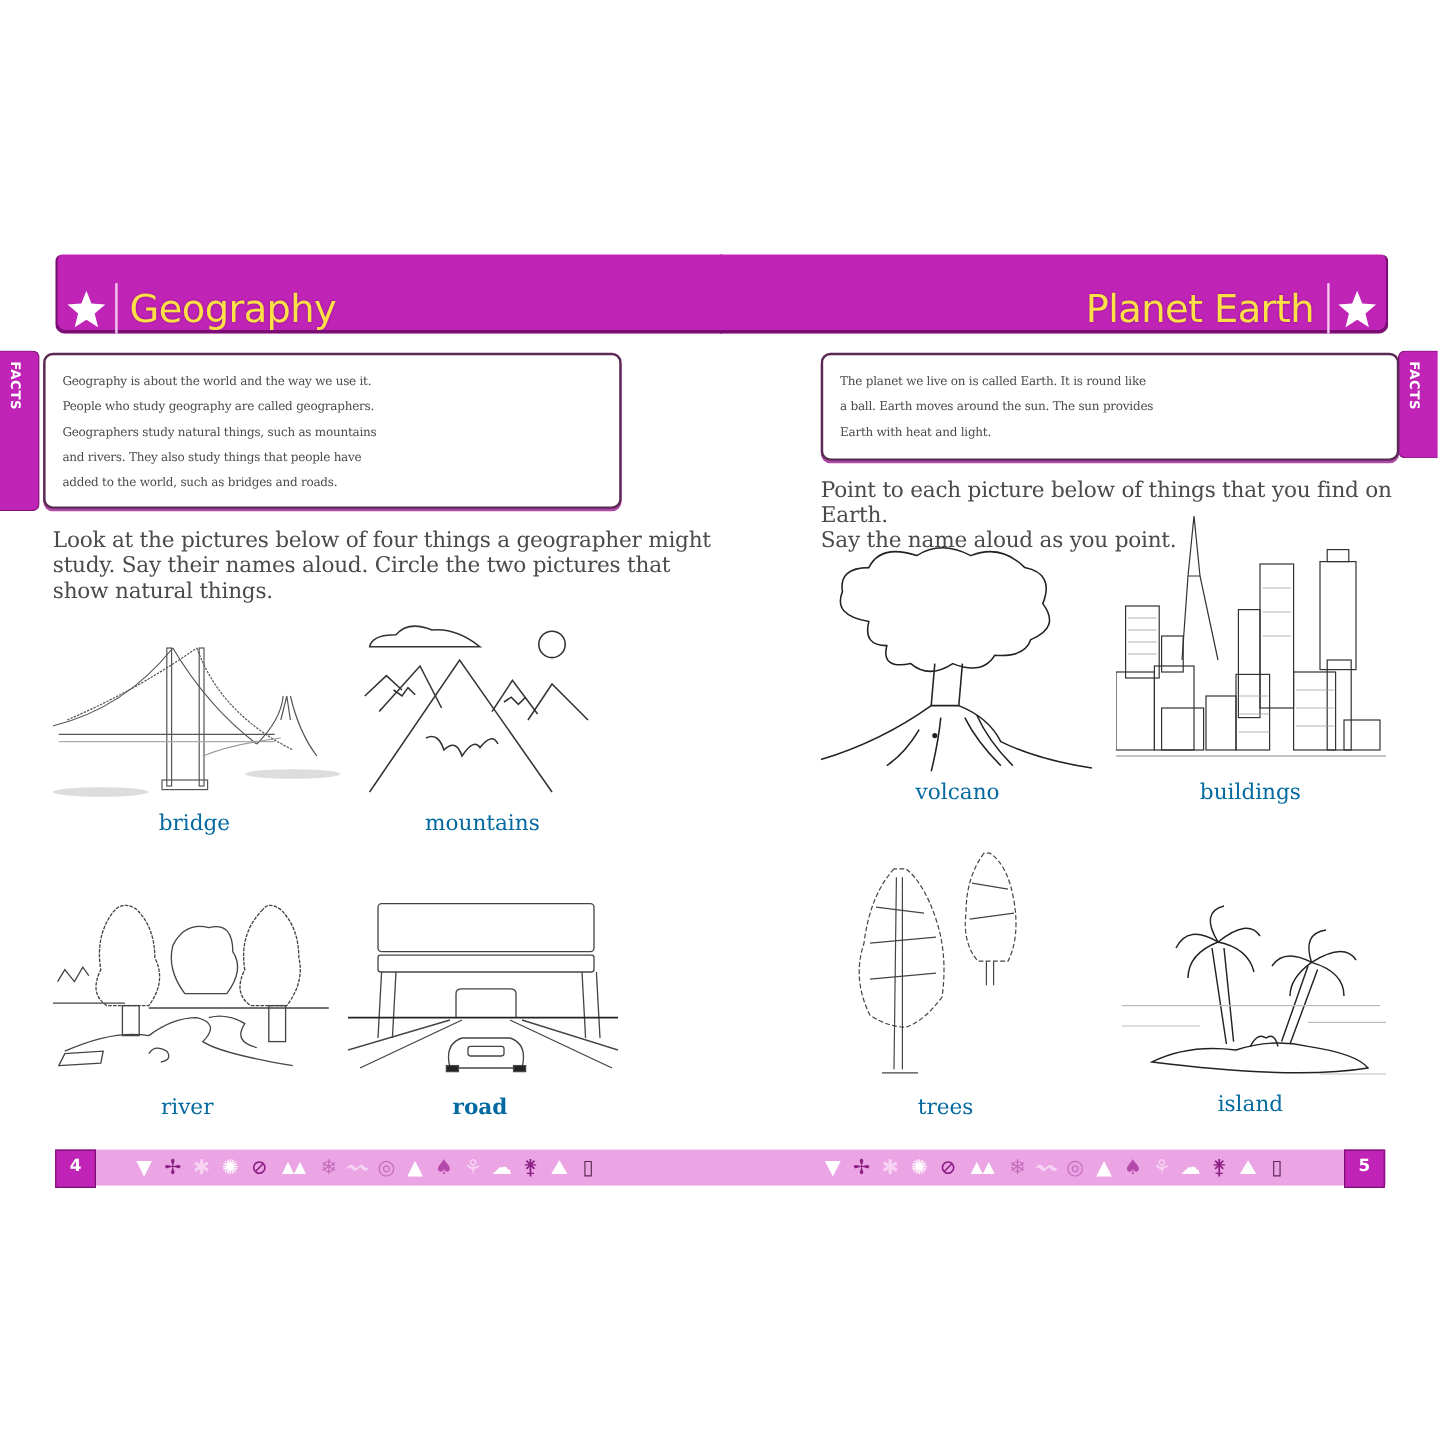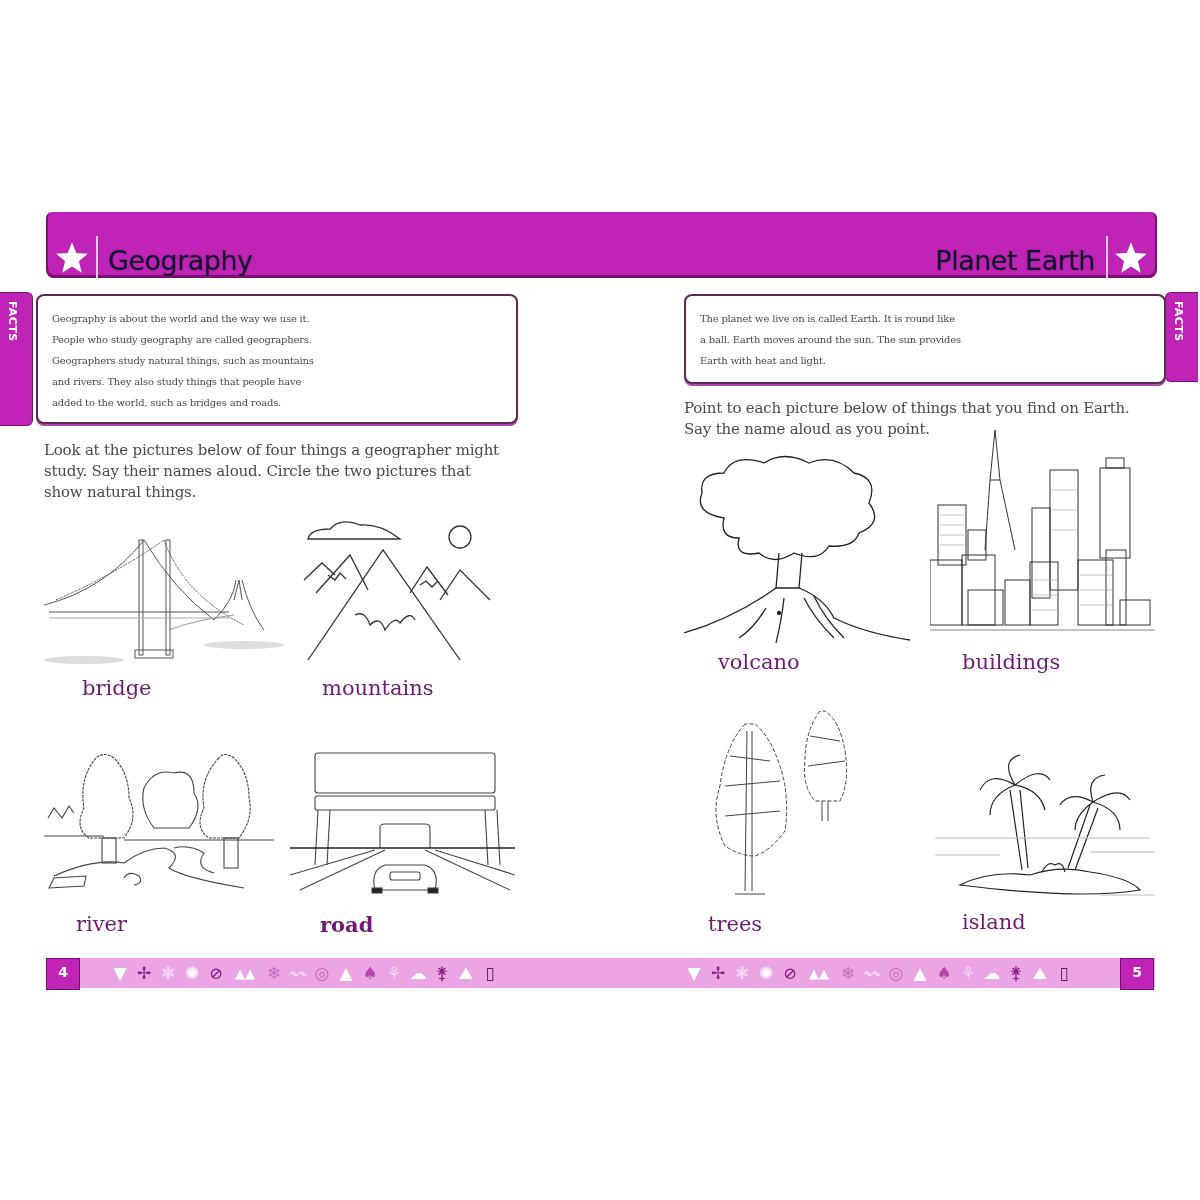--- a/index.html
+++ b/index.html
@@ -2,38 +2,38 @@
 <html><head>
 <meta charset="utf-8">
 <style>
   html, body { margin:0; padding:0; background:#ffffff; }
   body { width:1200px; height:1200px; position:relative; overflow:hidden; font-family:"DejaVu Serif", serif; color:#3a3a3a; }
 
   
   .header-bar { position:absolute; top:212px; height:66px; background:#c024b6; box-shadow: inset 0 -3px 0 #7a0f73; }
   .header-left { left:46px; width:554px; border-radius:6px 0 0 8px; border-left:2px solid #7a0f73; }
   .header-right { left:600px; width:555px; border-radius:0 6px 8px 0; border-right:2px solid #7a0f73; }
-  .header-title { position:absolute; bottom:2px; font-family:"DejaVu Sans", sans-serif; font-size:27px; color:#0f172a; letter-spacing:-0.5px; text-shadow:0 0 2px #8a1084; }
+  .header-title { position:absolute; bottom:2px; font-family:"DejaVu Sans", sans-serif; font-size:32px; color:#fde047; letter-spacing:-0.5px; text-shadow:0 0 2px #8a1084; }
   .star-icon { position:absolute; bottom:2px; width:36px; height:36px; }
   .divider-v { position:absolute; bottom:0; width:2px; height:42px; background:#f3c9ef; }
 
   
   .facts-tab { position:absolute; width:32px; background:#c024b6; border:1px solid #7a0f73; }
   .facts-tab-left { left:0; top:292px; height:132px; border-radius:0 6px 6px 0; border-left:none; }
   .facts-tab-right { left:1165px; top:292px; height:88px; border-radius:6px 0 0 6px; border-right:none; }
   .facts-label { position:absolute; top:8px; left:6px; writing-mode:vertical-rl; font-family:"DejaVu Sans", sans-serif; font-weight:bold; font-size:11px; color:#fff; letter-spacing:0.5px; }
 
   
   .fact-box { position:absolute; background:#fff; border:2px solid #5a2a55; border-radius:8px; box-shadow: 0 2px 0 #b04aa8; }
   .fact-text { font-size:10px; line-height:21px; color:#4a4a4a; white-space:pre-line; letter-spacing:-0.2px; }
 
-  .instr { position:absolute; font-size:15px; line-height:21px; color:#4a4a4a; white-space:pre-line; letter-spacing:-0.2px; }
+  .instr { position:absolute; font-size:18px; line-height:21px; color:#4a4a4a; white-space:pre-line; letter-spacing:-0.2px; }
 
   .pic { position:absolute; }
-  .pic-label { position:absolute; font-size:21px; color:#701a75; width:160px; }
+  .pic-label { position:absolute; font-size:18px; color:#0369a1; text-align:center; width:160px; }
 
   
   .footer-bar { position:absolute; top:958px; height:30px; background:#eba5e4; }
   .footer-left { left:46px; width:554px; }
   .footer-right { left:600px; width:555px; }
   .page-num { position:absolute; top:958px; width:34px; height:32px; background:#c024b6; border:1px solid #7a0f73; color:#fff; font-family:"DejaVu Sans", sans-serif; font-weight:bold; font-size:14px; text-align:center; line-height:26px; box-sizing:border-box; }
   .footer-icons { position:absolute; top:960px; height:26px; display:flex; align-items:center; gap:4px; }
   .ficon { width:20px; height:22px; display:inline-flex; align-items:center; justify-content:center; font-size:17px; line-height:1; }
 </style>
 </head>

